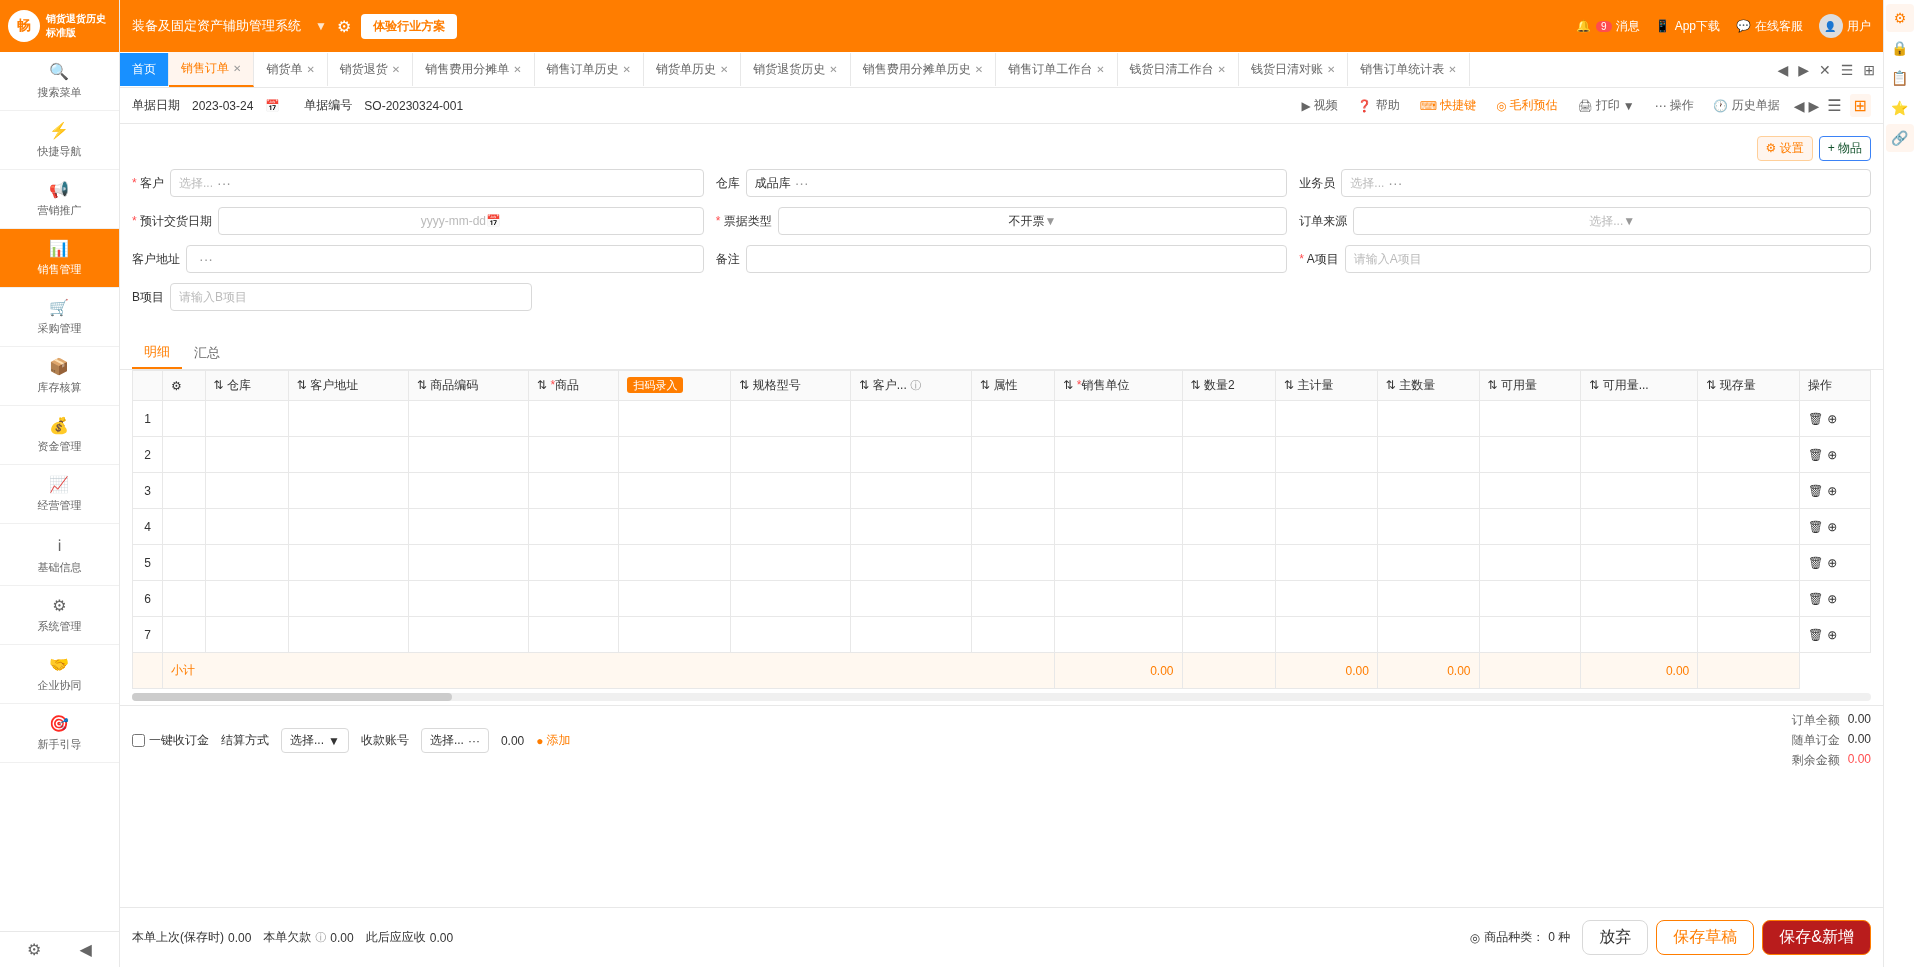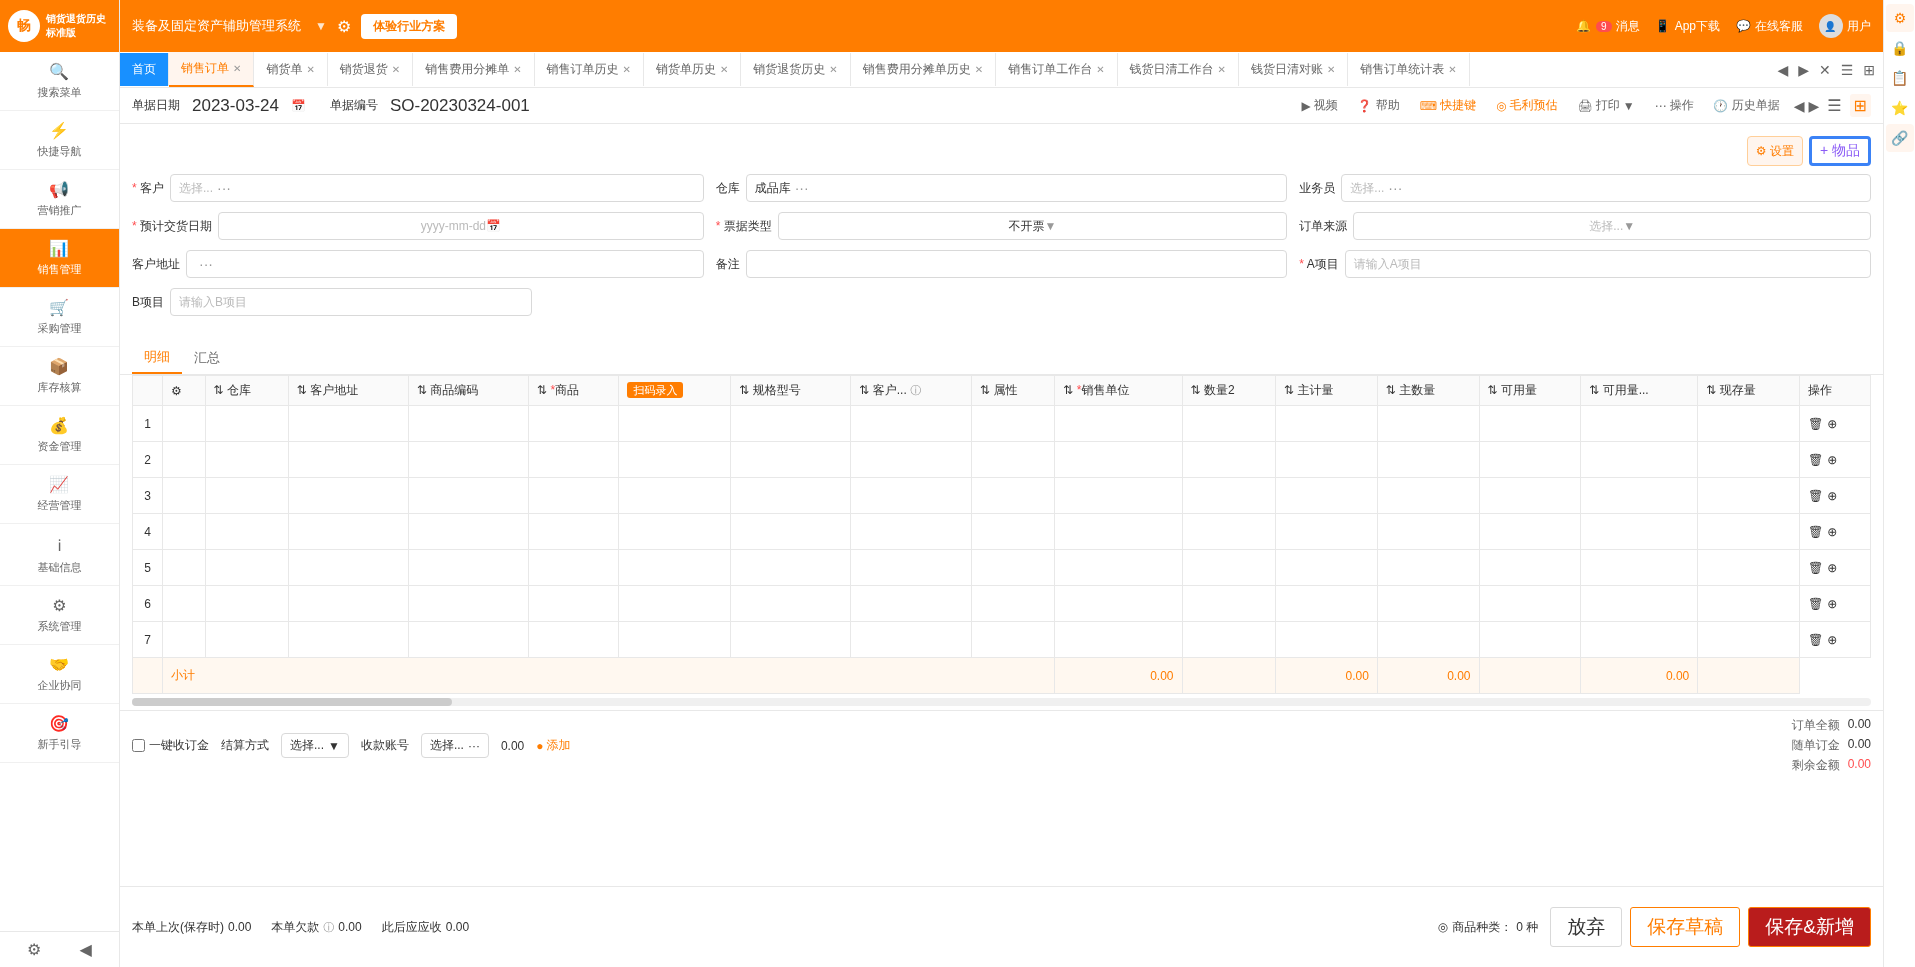--- a/index.html
+++ b/index.html
@@ -37,21 +37,21 @@
     .tab.home { background: #1890ff; color: white; }
     .tab-arrows { display: flex; gap: 2px; padding: 0 4px; margin-left: auto; }
     .tab-arrow { cursor: pointer; color: #666; font-size: 14px; padding: 2px 4px; }
 
     
     .page-content { flex: 1; overflow-y: auto; background: white; }
 
     
     .page-toolbar { display: flex; align-items: center; padding: 6px 12px; border-bottom: 1px solid #e8e8e8; gap: 12px; background: white; flex-shrink: 0; }
     .toolbar-label { font-size: 12px; color: #333; }
-    .toolbar-value { font-size: 17px; color: #333; font-weight: 500; }
+    .toolbar-value { font-size: 12px; color: #333; font-weight: 500; }
     .toolbar-right { margin-left: auto; display: flex; align-items: center; gap: 8px; }
     .toolbar-btn { display: flex; align-items: center; gap: 3px; cursor: pointer; color: #666; font-size: 12px; padding: 2px 6px; }
     .toolbar-btn.orange { color: #ff7d00; }
 
     
     .form-area { padding: 12px; background: white; }
     .form-row { display: flex; align-items: center; margin-bottom: 10px; gap: 12px; }
     .form-group { display: flex; align-items: center; gap: 6px; flex: 1; }
     .form-label { font-size: 12px; color: #333; white-space: nowrap; }
     .form-label.required::before { content: '* '; color: #ff4d4f; }
@@ -79,37 +79,37 @@
     
     .bottom-bar { border-top: 1px solid #e8e8e8; padding: 6px 12px; display: flex; align-items: center; gap: 12px; background: white; flex-shrink: 0; }
     .scrollbar-row { height: 8px; background: #f0f0f0; border-radius: 4px; margin: 0 12px; position: relative; }
     .scrollbar-thumb { position: absolute; left: 0; top: 0; height: 8px; width: 320px; background: #ccc; border-radius: 4px; }
     .bottom-check { display: flex; align-items: center; gap: 4px; }
     .bottom-select { border: 1px solid #d9d9d9; border-radius: 4px; padding: 3px 8px; font-size: 12px; cursor: pointer; display: flex; align-items: center; gap: 4px; color: #333; }
     .add-btn { color: #ff7d00; cursor: pointer; display: flex; align-items: center; gap: 3px; }
     .amount-val { color: #333; }
 
     
-    .footer { background: white; border-top: 1px solid #e8e8e8; display: flex; align-items: center; padding: 20px 12px; flex-shrink: 0; gap: 20px; }
+    .footer { background: white; border-top: 1px solid #e8e8e8; display: flex; align-items: center; padding: 12px 12px; flex-shrink: 0; gap: 12px; }
     .footer-info { display: flex; align-items: center; gap: 4px; font-size: 12px; color: #333; }
     .footer-right { margin-left: auto; display: flex; align-items: center; gap: 12px; }
     .amount-label { color: #666; }
     .amount-num { color: #333; font-weight: 500; }
     .footer-btns { display: flex; gap: 8px; }
-    .btn { padding: 6px 16px; border-radius: 3px; cursor: pointer; font-size: 19px; border: 1px solid #d9d9d9; background: white; color: #333; }
+    .btn { padding: 6px 16px; border-radius: 8px; cursor: pointer; font-size: 16px; border: 1px solid #d9d9d9; background: white; color: #333; }
     .btn-primary { background: #b91c1c; color: white; border-color: #ff7d00; }
     .btn-secondary { background: white; color: #ff7d00; border-color: #ff7d00; }
 
     
     .right-panel { width: 32px; background: white; border-left: 1px solid #e8e8e8; display: flex; flex-direction: column; gap: 2px; padding: 4px 2px; flex-shrink: 0; }
     .r-icon { width: 28px; height: 28px; display: flex; align-items: center; justify-content: center; cursor: pointer; color: #666; border-radius: 4px; font-size: 14px; }
     .r-icon.orange { color: #ff7d00; background: #fff5ee; }
 
     .settings-btn { background: #fff5ee; color: #ff7d00; border: 1px solid #ffcf99; border-radius: 4px; padding: 3px 8px; font-size: 12px; cursor: pointer; display: flex; align-items: center; gap: 3px; }
-    .add-product-btn { background: white; color: #8b5cf6; border: 3px solid #3b82f6; border-radius: 4px; padding: 3px 8px; font-size: 14px; cursor: pointer; display: flex; align-items: center; gap: 3px; }
+    .add-product-btn { background: white; color: #14532d; border: 1px solid #3b82f6; border-radius: 4px; padding: 3px 8px; font-size: 12px; cursor: pointer; display: flex; align-items: center; gap: 3px; }
     
     .info-circle { color: #999; font-size: 11px; cursor: pointer; }
   </style>
 </head>
 <body>
 
 <div class="sidebar">
   <div class="logo-area">
     <div class="logo-icon">畅</div>
     <div class="logo-text">

